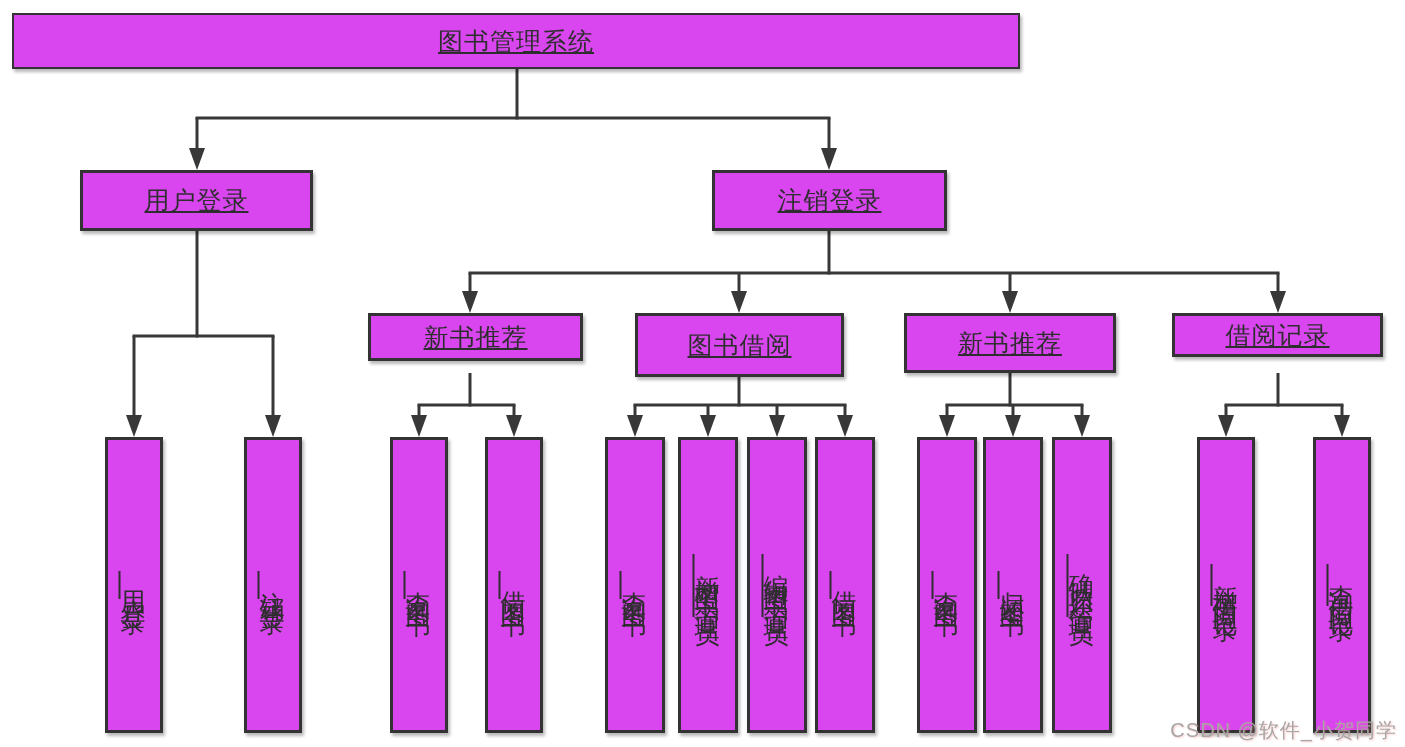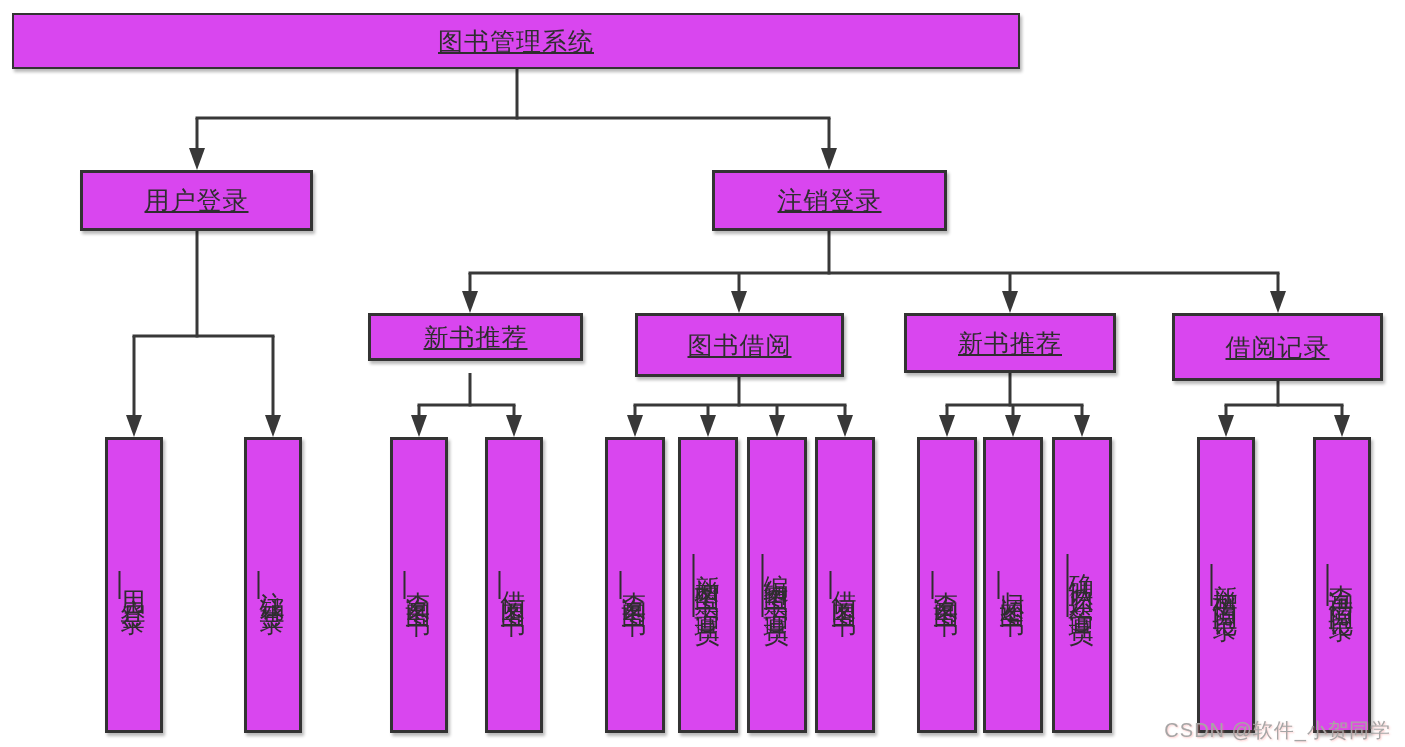--- a/index.html
+++ b/index.html
@@ -38,21 +38,21 @@
   .vtext {
     writing-mode: vertical-rl;
     text-orientation: mixed;
     font-size: 25px;
     letter-spacing: 7px;
     white-space: nowrap;
     color: #2e2e2e;
   }
   .watermark {
     position: absolute;
-    right: 14px;
+    right: 8px;
     bottom: 3px;
     font-size: 20px;
     letter-spacing: 1px;
     color: #a6a6a6;
     text-shadow: 1px 1px 2px rgba(255,140,140,0.45);
     white-space: nowrap;
   }
   svg line { stroke: #383838; stroke-width: 3; }
   svg polygon { fill: #383838; stroke: none; }
 </style>
@@ -136,21 +136,21 @@
 
   <div class="box" style="left:368px; top:313px; width:215px; height:48px;">
     <span class="hlabel">新书推荐</span>
   </div>
   <div class="box" style="left:635px; top:313px; width:209px; height:64px;">
     <span class="hlabel">图书借阅</span>
   </div>
   <div class="box" style="left:904px; top:313px; width:212px; height:60px;">
     <span class="hlabel">新书推荐</span>
   </div>
-  <div class="box" style="left:1172px; top:313px; width:211px; height:68px;">
+  <div class="box" style="left:1172px; top:313px; width:211px; height:44px;">
     <span class="hlabel">借阅记录</span>
   </div>
 
   <div class="box" style="left:105px; top:437px; width:58px; height:296px;">
     <span class="vtext">用户登录</span>
   </div>
   <div class="box" style="left:244px; top:437px; width:58px; height:296px;">
     <span class="vtext">注销登录</span>
   </div>
 

